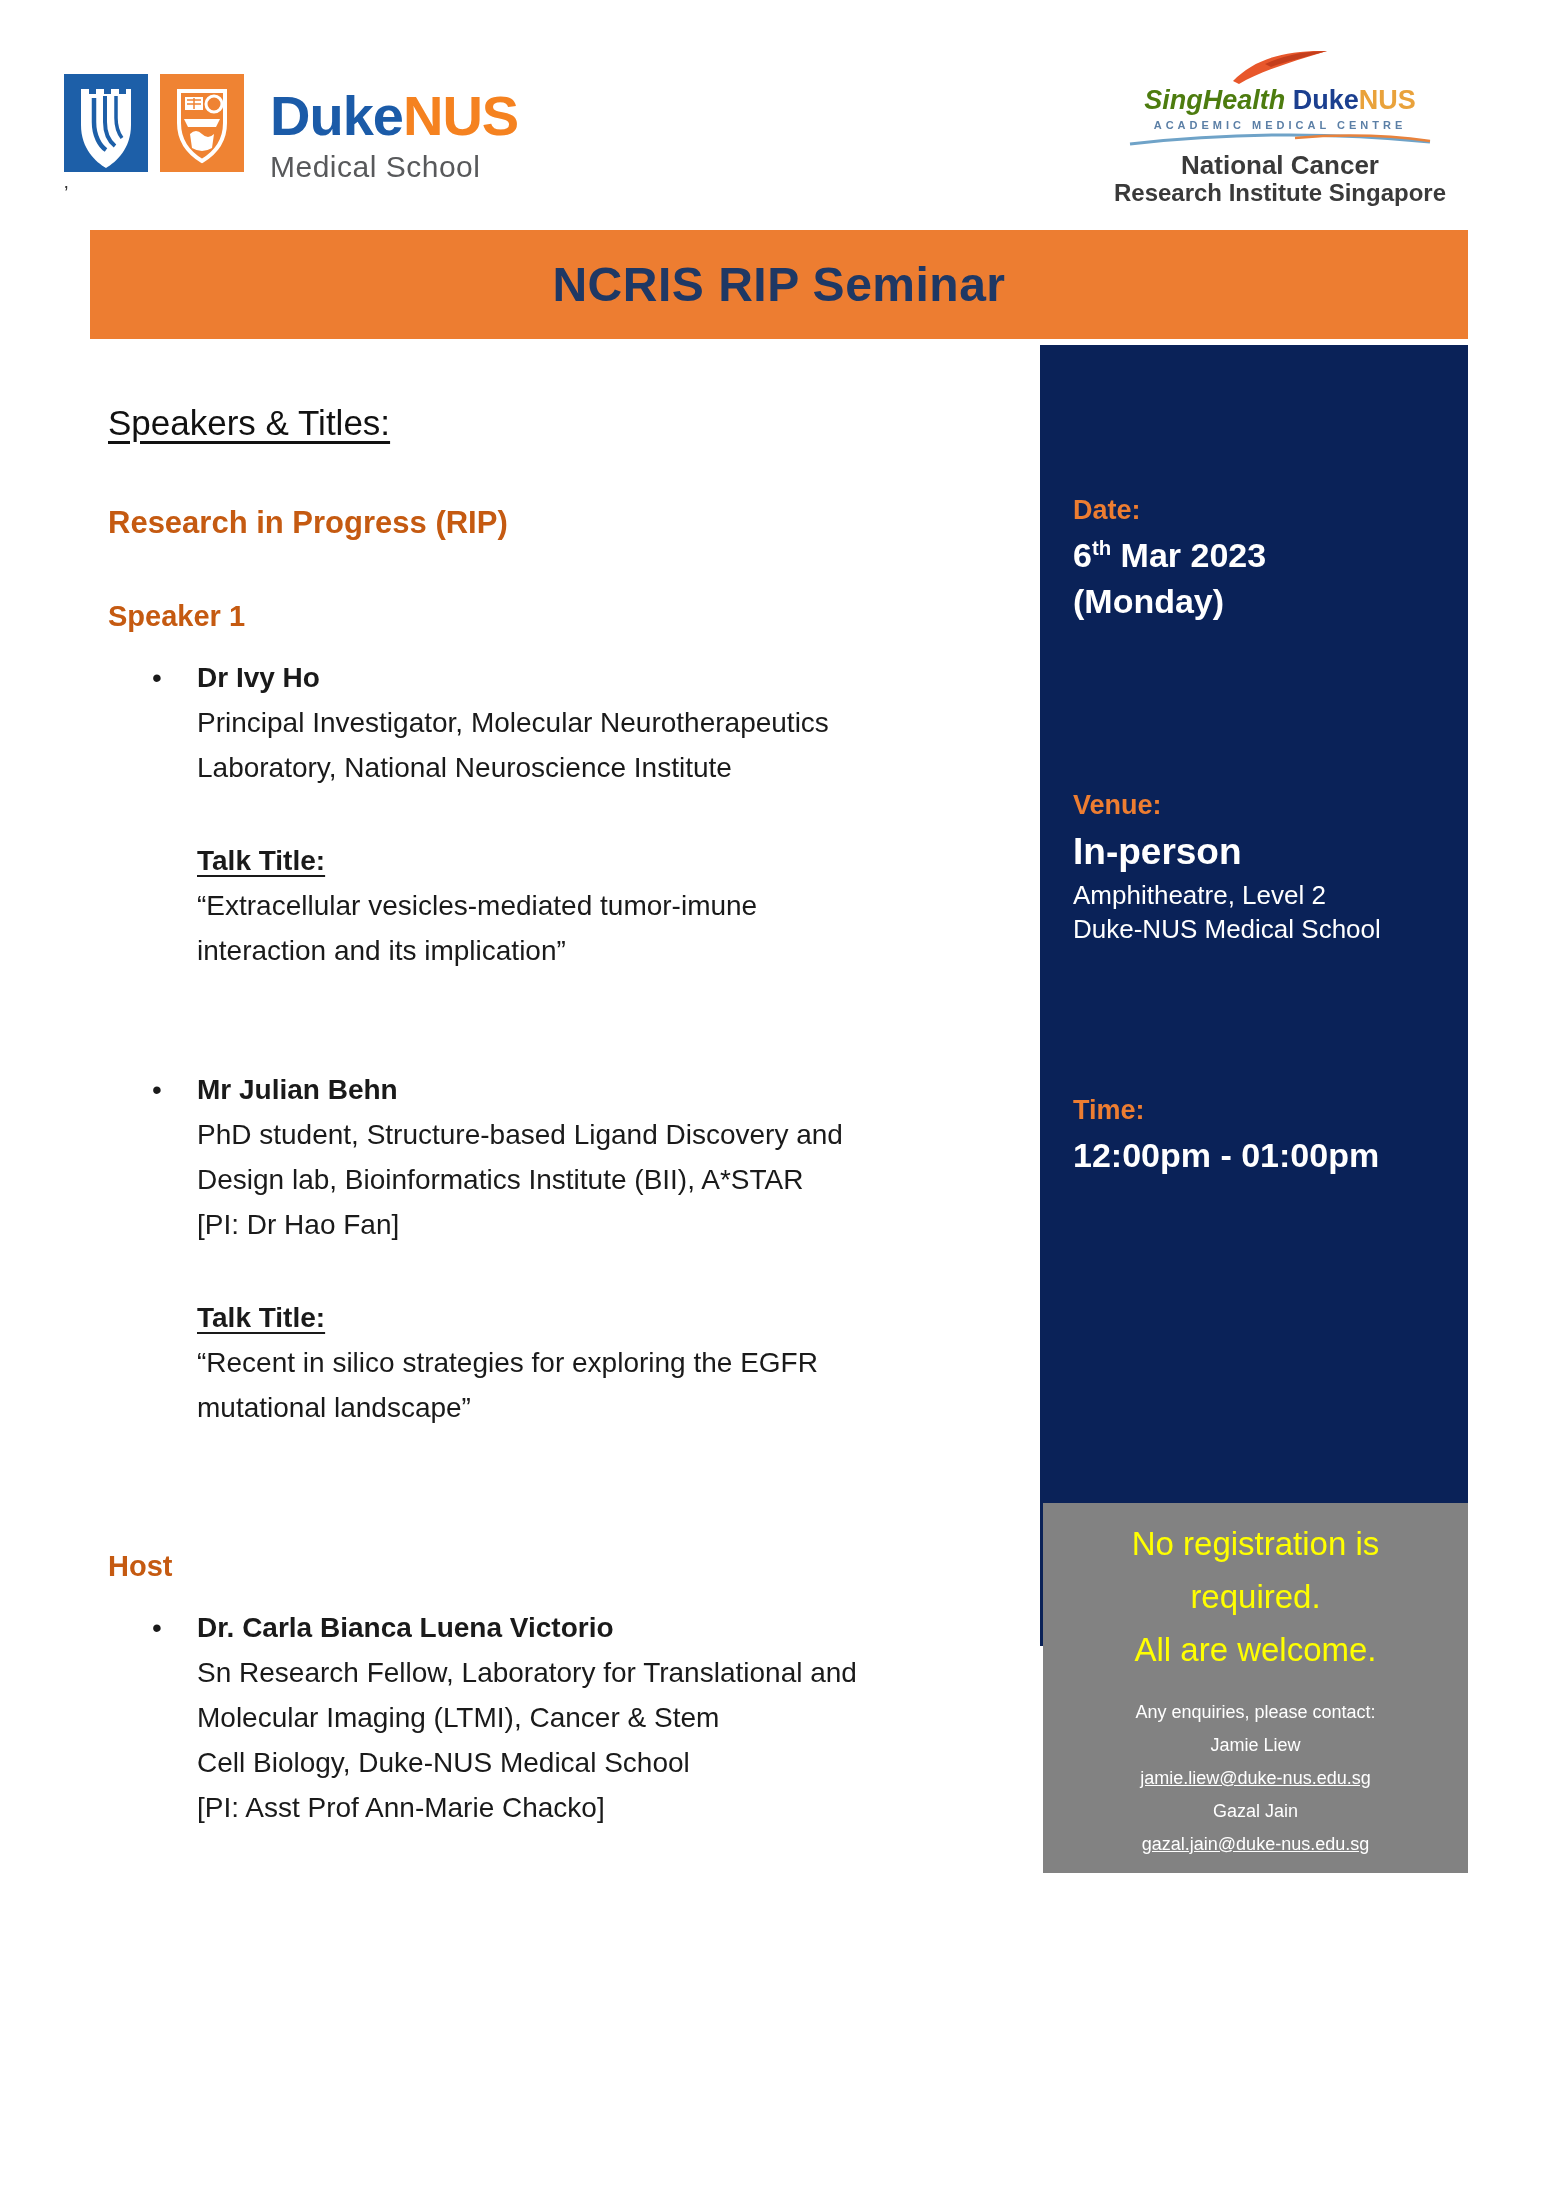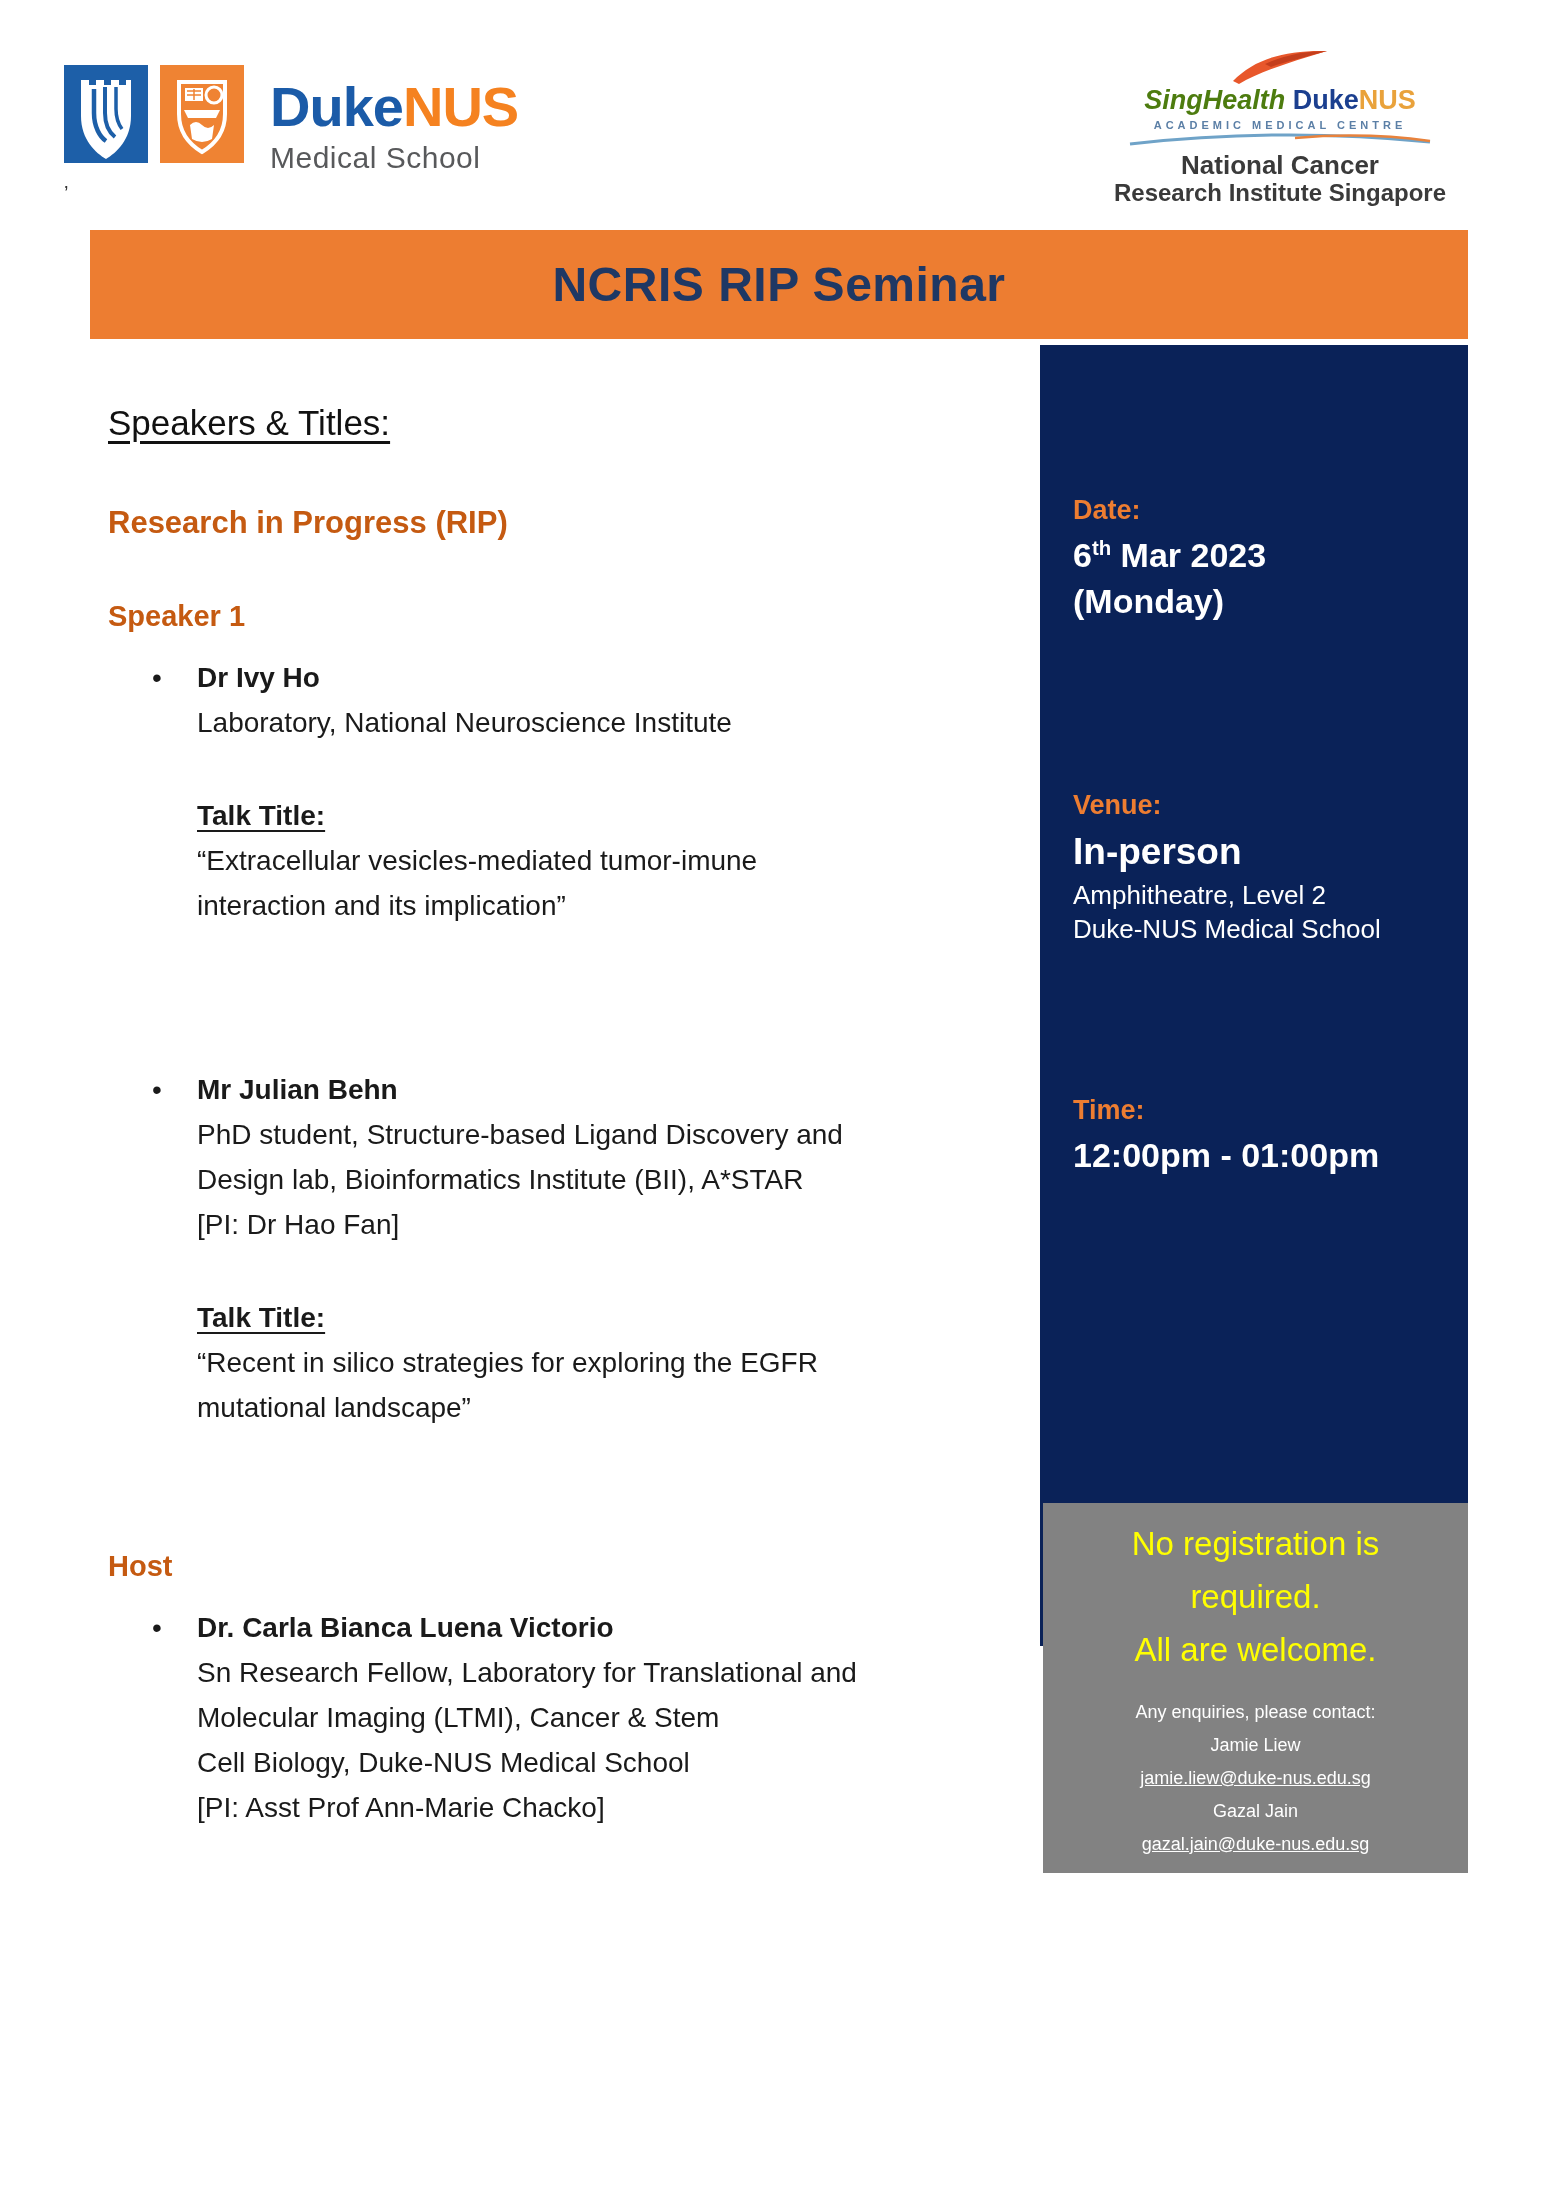--- a/index.html
+++ b/index.html
@@ -5,21 +5,21 @@
   html,body{margin:0;padding:0;background:#ffffff;}
   .page{
     position:relative;
     width:1563px;height:2211px;
     background:#ffffff;
     font-family:"Liberation Sans", sans-serif;
     color:#1a1a1a;
     overflow:hidden;
   }
   
-  .duke-logo{position:absolute;left:64px;top:65px;display:flex;align-items:flex-start;gap:12px;}
+  .duke-logo{position:absolute;left:64px;top:74px;display:flex;align-items:flex-start;gap:12px;}
   .logo-tile{width:84px;height:98px;display:block;}
   .logo-wordmark{margin-left:14px;margin-top:14px;line-height:1;}
   .logo-wordmark .big{font-size:56px;font-weight:bold;letter-spacing:-1px;}
   .logo-wordmark .duke{color:#1b5ba8;}
   .logo-wordmark .nus{color:#f58220;}
   .logo-sub{color:#58595b;font-size:30px;margin-top:8px;letter-spacing:0.5px;}
   .stray-mark{position:absolute;left:64px;top:182px;font-size:20px;color:#333;}
   .ncris-logo{position:absolute;left:1085px;top:48px;width:390px;text-align:center;}
   .swoosh-wrap{height:38px;}
   .sh-line{font-size:27px;font-weight:bold;line-height:1.1;}
@@ -127,20 +127,21 @@
 
   <div class="section-heading">Speakers &amp; Titles:</div>
   <div class="program-title">Research in Progress (RIP)</div>
 
   <div class="speaker-section s1">
     <div class="spk-label">Speaker 1</div>
     <div class="bullet-row">
       <span class="bullet">•</span>
       <span>Dr  Ivy Ho</span>
     </div>
+    <div class="aff-line">Principal Investigator, Molecular Neurotherapeutics</div>
     <div class="aff-line">Laboratory, National Neuroscience Institute</div>
     <div class="talk-block">
       <div class="talk-label">Talk Title:</div>
       <div class="talk-line">“Extracellular vesicles-mediated tumor-imune</div>
       <div class="talk-line">interaction and its implication”</div>
     </div>
   </div>
 
   <div class="speaker-section s2">
     <div class="bullet-row">

